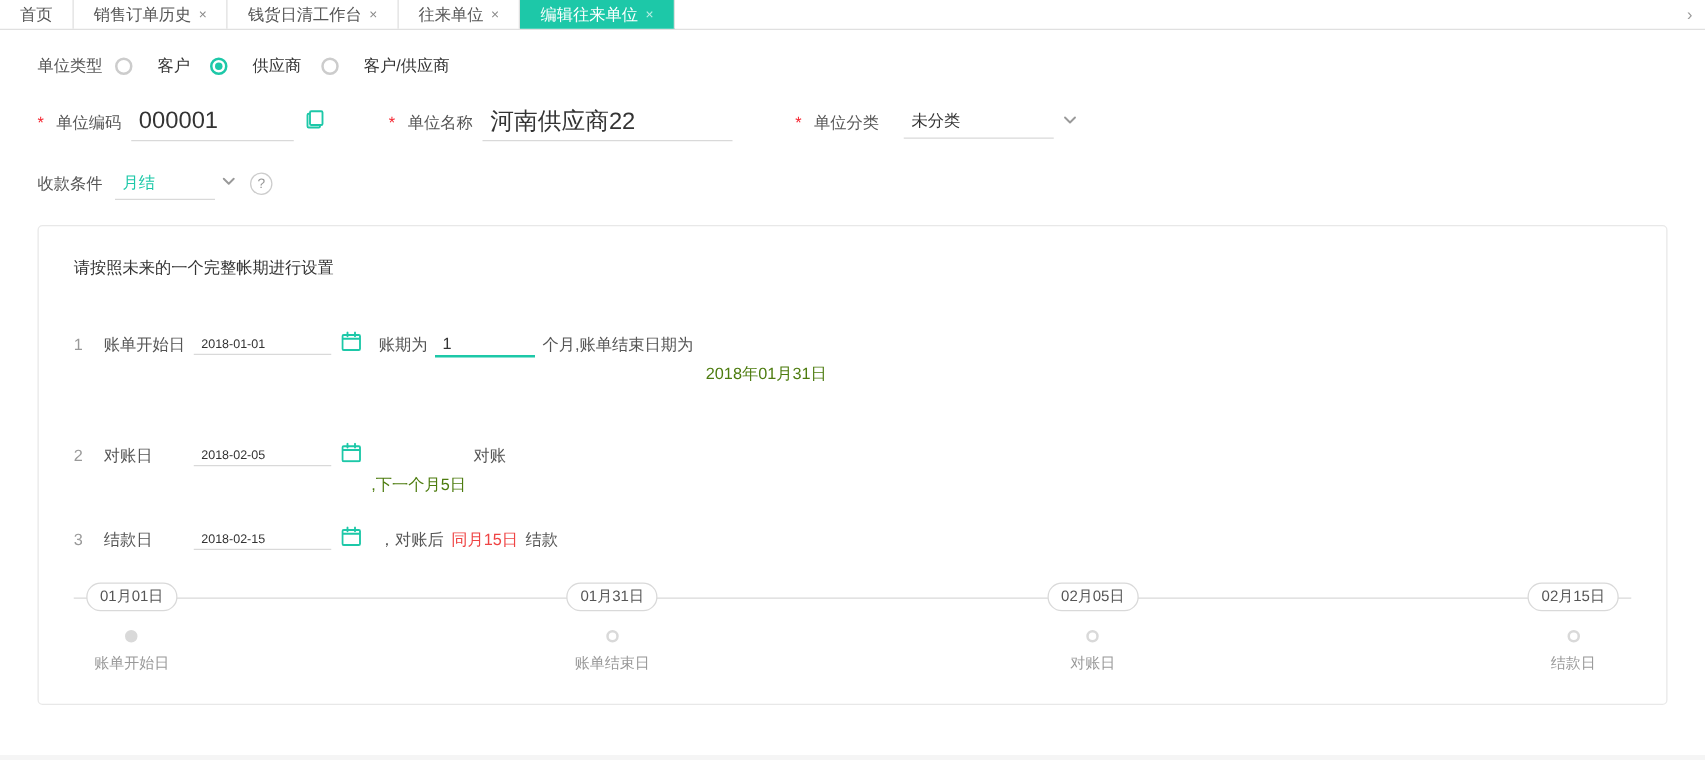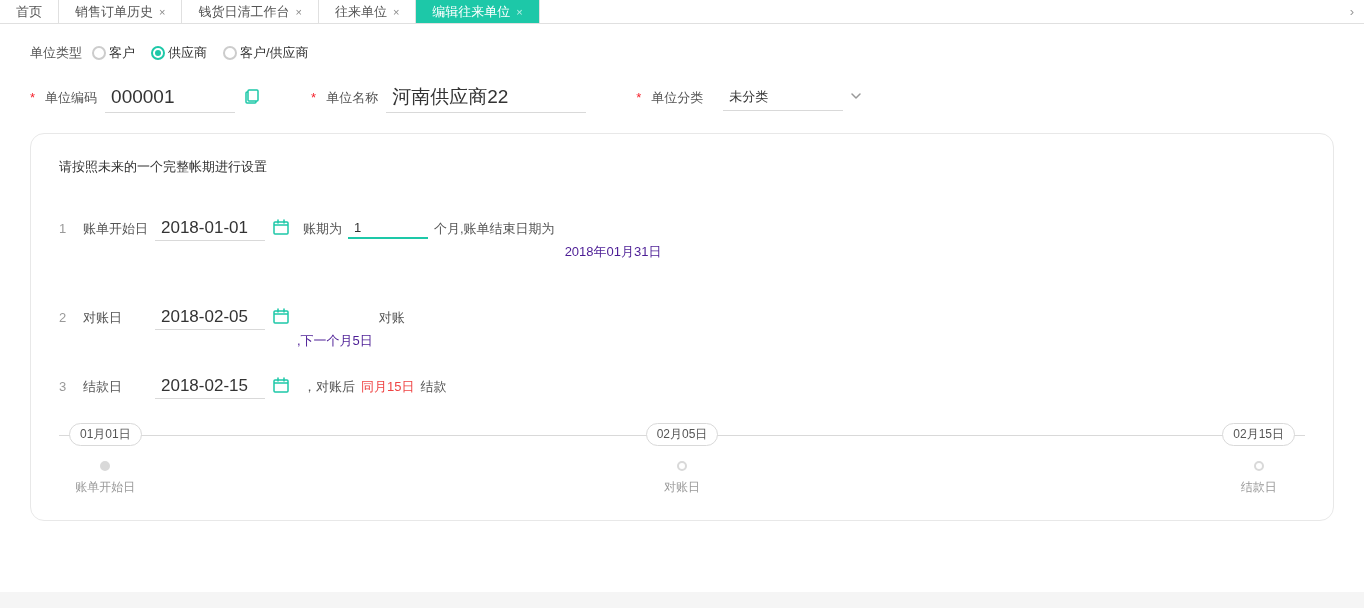--- a/index.html
+++ b/index.html
@@ -65,21 +65,21 @@
 
     
     .radio-group {
       display: flex;
       align-items: center;
       gap: 16px;
     }
     .radio-item {
       display: flex;
       align-items: center;
-      gap: 3px;
+      gap: 20px;
       cursor: pointer;
       justify-content: center;
     }
     .radio-circle {
       width: 14px;
       height: 14px;
       border-radius: 50%;
       border: 2px solid #ccc;
       display: inline-flex;
       align-items: center;
@@ -132,21 +132,21 @@
       color: #1dc8a8;
       border-bottom: 1px solid #d9d9d9;
       padding: 4px 6px;
       min-width: 80px;
     }
     .dropdown-arrow { color: #999; font-size: 12px; }
 
     
     .period-box {
       border: 1px solid #e8e8e8;
-      border-radius: 14px;
+      border-radius: 4px;
       padding: 24px 28px;
       background: #fff;
       margin-bottom: 20px;
     }
     .period-title {
       font-size: 13px;
       color: #333;
       margin-bottom: 20px;
     }
 
@@ -165,42 +165,42 @@
     .period-field-label {
       width: 72px;
       color: #555;
       font-size: 13px;
     }
     .period-date-input {
       border: none;
       border-bottom: 1px solid #d9d9d9;
       outline: none;
       padding: 2px 6px;
-      font-size: 17px;
+      font-size: 10px;
       width: 110px;
       color: #333;
       background: transparent;
     }
     .period-text {
       color: #555;
       margin: 0 6px;
       font-size: 13px;
     }
     .period-input-short {
       border: none;
       border-bottom: 2px solid #1dc8a8;
       outline: none;
       padding: 2px 6px;
       font-size: 13px;
       width: 80px;
       color: #333;
       background: transparent;
       text-align: left;
     }
-    .highlight-orange { color: #4c1d95; margin-top: 47px; }
+    .highlight-orange { color: #4d7c0f; margin-top: 47px; }
     .highlight-teal { color: #ef4444; }
     .highlight-orange-bold { color: #f5a623; font-weight: 500; }
 
     
     .preview-text {
       font-size: 13px;
       color: #333;
       margin-bottom: 24px;
     }
 
@@ -352,20 +352,32 @@
         <span class="select-value" style="color:#333; border-bottom:1px solid #d9d9d9; min-width:120px; padding:4px 6px;">未分类</span>
         <span class="dropdown-arrow">
           <svg width="14" height="14" viewBox="0 0 14 14" fill="none">
             <path d="M3 5l4 4 4-4" stroke="#999" stroke-width="1.5" stroke-linecap="round" stroke-linejoin="round"></path>
           </svg>
         </span>
       </div>
     </div>
   </div>
 
+  <div class="form-row">
+    <span class="form-label">收款条件</span>
+    <div class="select-field">
+      <span class="select-value" style="color:#1dc8a8; border-bottom:1px solid #d9d9d9; min-width:80px; padding:4px 6px;">月结</span>
+      <span class="dropdown-arrow">
+        <svg width="14" height="14" viewBox="0 0 14 14" fill="none">
+          <path d="M3 5l4 4 4-4" stroke="#999" stroke-width="1.5" stroke-linecap="round" stroke-linejoin="round"></path>
+        </svg>
+      </span>
+    </div>
+    <div class="help-icon">?</div>
+  </div>
 
   <div class="period-box">
     <div class="period-title">请按照未来的一个完整帐期进行设置</div>
 
     <div class="period-row">
       <span class="period-num">1</span>
       <span class="period-field-label">账单开始日</span>
       <input class="period-date-input" value="2018-01-01" style="">
       <span class="calendar-icon" style="margin:0 8px;">
         <svg width="16" height="16" viewBox="0 0 16 16" fill="none">
@@ -414,20 +426,25 @@
 
     <div class="timeline-container">
       <div class="timeline-line"></div>
       <div class="timeline-points">
         <div class="timeline-point">
           <span class="timeline-badge">01月01日</span>
           <div class="timeline-dot start"></div>
           <span class="timeline-sub-label">账单开始日</span>
         </div>
         <div class="timeline-point">
+          <span class="timeline-badge">01月31日</span>
+          <div class="timeline-dot end"></div>
+          <span class="timeline-sub-label">账单结束日</span>
+        </div>
+        <div class="timeline-point">
           <span class="timeline-badge">02月05日</span>
           <div class="timeline-dot end"></div>
           <span class="timeline-sub-label">对账日</span>
         </div>
         <div class="timeline-point">
           <span class="timeline-badge">02月15日</span>
           <div class="timeline-dot end"></div>
           <span class="timeline-sub-label">结款日</span>
         </div>
       </div>

